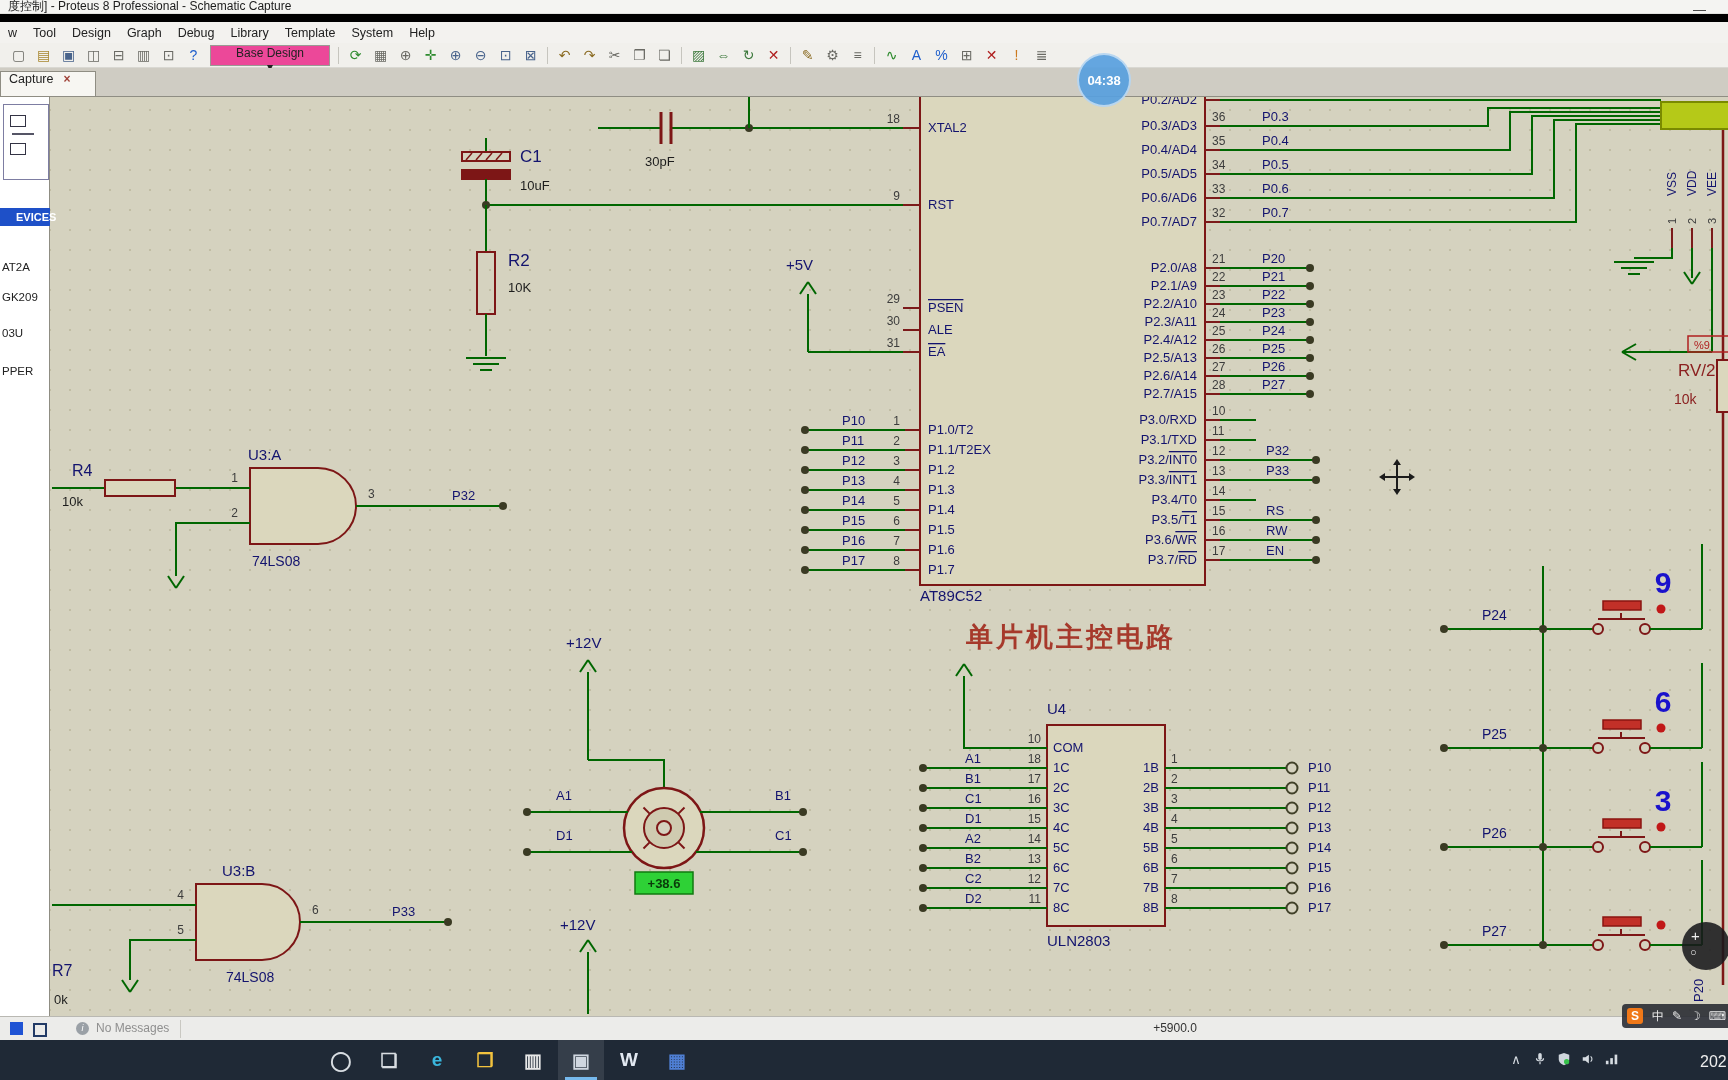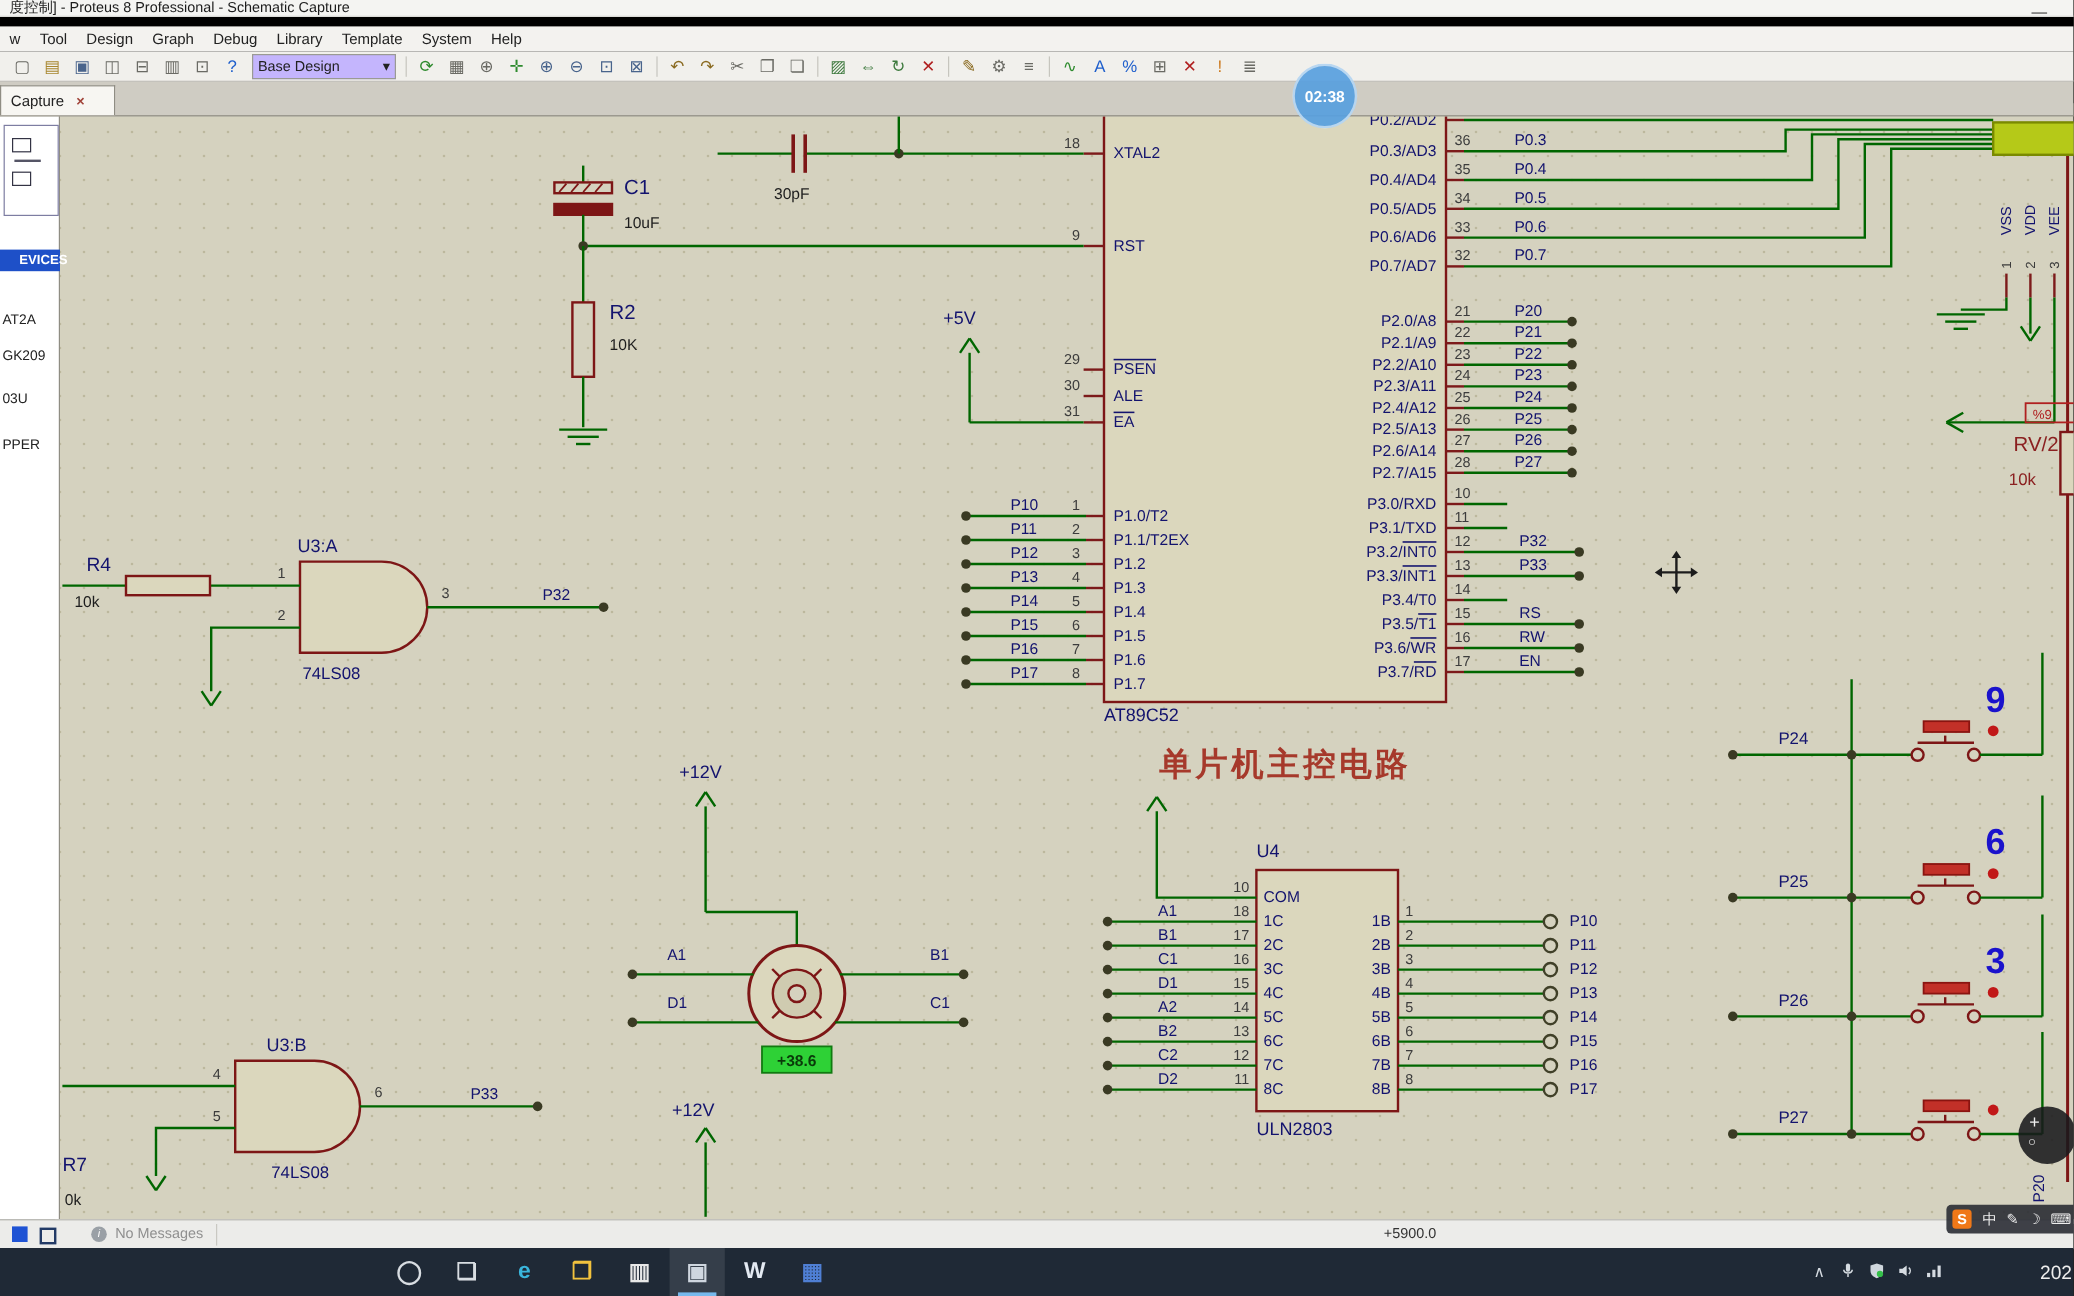--- a/index.html
+++ b/index.html
@@ -11,25 +11,25 @@
             font-size:12px;color:#1c1c1c;display:flex;align-items:center;padding-left:8px;box-sizing:border-box;z-index:20;}
   #min-btn{position:absolute;right:22px;top:2px;color:#333;font-size:13px;}
   #menubar{left:0;top:22px;width:1728px;height:21px;background:#f3f2ef;display:flex;align-items:center;
            font-size:12.5px;color:#222;z-index:20;}
   #menubar .mi{padding:2px 8px;}
   #toolbar{left:0;top:43px;width:1728px;height:25px;background:#f1f0ec;border-bottom:1px solid #d9d8d2;
            display:flex;align-items:center;padding-left:6px;box-sizing:border-box;z-index:20;}
   .tbi{width:21px;height:19px;display:inline-flex;align-items:center;justify-content:center;
        font-size:14px;color:#6a6a64;margin:0 1px;border:1px solid transparent;}
   .tbsep{width:1px;height:17px;background:#c6c5be;margin:0 4px;}
-  #style-dd{display:inline-flex;align-items:center;height:19px;background:#c4b5fd;border:1px solid #9a9a94;
-            font-size:12px;color:#222;padding:0 4px;margin:0 4px;width:110px;justify-content:space-between;}
+  #style-dd{display:inline-flex;align-items:center;height:19px;background:#ec4899;border:1px solid #9a9a94;
+            font-size:12px;color:#222;padding:0 4px;margin:0 4px;width:110px;justify-content:space-between;flex-direction:column;}
   #tabbar{left:0;top:68px;width:1728px;height:28px;background:#cfccc3;border-bottom:1px solid #8f8d83;z-index:20;}
   #tab-active{position:absolute;left:0;top:3px;height:25px;width:96px;background:#f7f6f2;border:1px solid #8f8d83;
-              border-bottom:none;display:flex;align-items:center;font-size:12.5px;color:#222;padding:0 8px;box-sizing:border-box;}
+              border-bottom:none;display:flex;align-items:flex-start;font-size:12.5px;color:#222;padding:0 8px;box-sizing:border-box;}
   #tab-close{margin-left:10px;color:#a04238;font-weight:bold;font-size:12px;}
   
   #sidebar{left:0;top:96px;width:50px;height:920px;background:#fff;border-right:1px solid #8f8d83;z-index:15;box-sizing:border-box;}
   #preview-box{position:absolute;left:3px;top:8px;width:44px;height:74px;background:#fff;border:1px solid #7d7da2;}
   #preview-box .pm1{position:absolute;left:6px;top:10px;width:14px;height:10px;border:1px solid #334;}
   #preview-box .pm2{position:absolute;left:8px;top:28px;width:22px;height:2px;background:#556;}
   #preview-box .pm3{position:absolute;left:6px;top:38px;width:14px;height:10px;border:1px solid #334;}
   #devices-hdr{position:absolute;left:0;top:112px;width:50px;height:18px;background:#1e50c8;color:#fff;
                font-size:11px;font-weight:bold;display:flex;align-items:center;padding-left:16px;box-sizing:border-box;}
   .dev-item{position:absolute;left:2px;font-size:11.5px;color:#222;}
@@ -707,21 +707,21 @@
     <svg width="14" height="14" viewBox="0 0 16 16">
         <rect x="1" y="10" width="3" height="4" fill="#d5dbe1"></rect>
         <rect x="6" y="7" width="3" height="7" fill="#d5dbe1"></rect>
         <rect x="11" y="3" width="3" height="11" fill="#d5dbe1"></rect>
       </svg>
   </span>
   <span id="tb-clock">202</span>
 </div>
 
 <div id="recorder" class="abs">
-  <span>02:38</span>
+  <span>04:38</span>
 </div>
 
 <div id="imebar" class="abs">
   <span class="brand">S</span>
   <span id="ime-items"><span class="g">中</span><span class="g">✎</span><span class="g">☽</span><span class="g">⌨</span></span>
 </div>
 
 <div id="floatball" class="abs">
   <span class="fp">+</span>
   <span class="fc">○</span>

